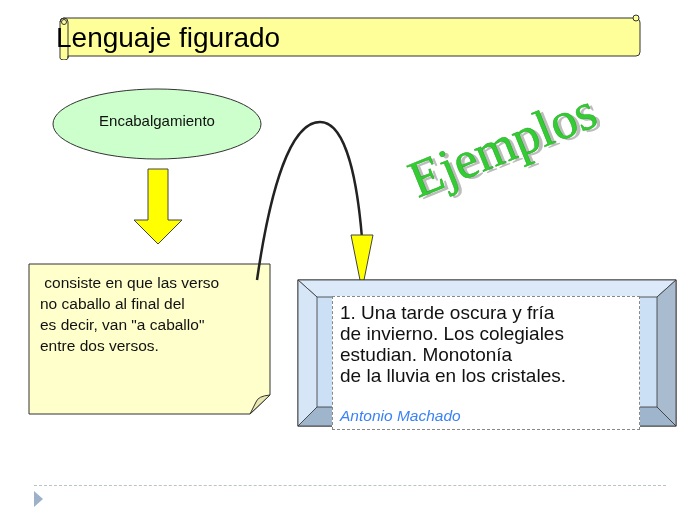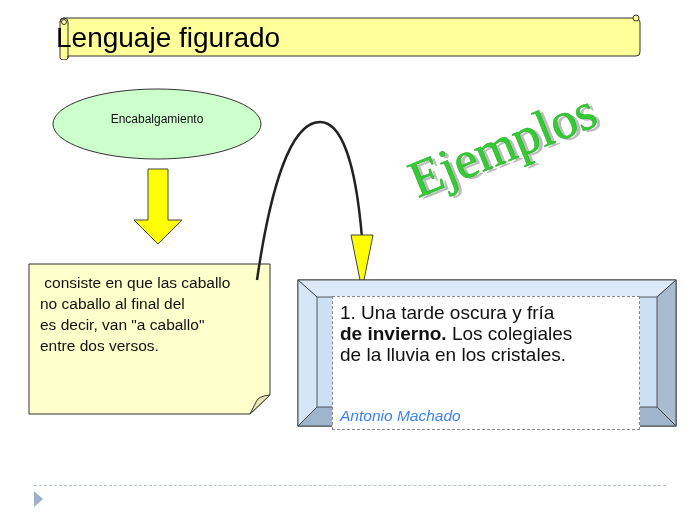--- a/index.html
+++ b/index.html
@@ -1,29 +1,29 @@
 <!DOCTYPE html>
 <html><head>
 <meta charset="utf-8">
 <style>
   html, body { margin:0; padding:0; }
   body { width:700px; height:525px; background:#ffffff; position:relative; overflow:hidden; font-family:"Liberation Sans", sans-serif; }
   .abs { position:absolute; }
   #title-banner { left:56px; top:14px; width:586px; height:46px; }
   #title-text { left:56px; top:18px; width:590px; font-size:28px; color:#000; line-height:40px; }
   #ellipse { left:52px; top:88px; width:210px; height:72px; }
-  #ellipse-text { left:52px; top:112px; width:210px; text-align:center; font-size:12px; color:#111; }
+  #ellipse-text { left:52px; top:112px; width:210px; text-align:center; font-size:15px; color:#111; }
   #down-arrow { left:132px; top:168px; width:52px; height:78px; }
   #note { left:26px; top:262px; width:246px; height:154px; }
   #note-text { left:40px; top:272px; width:225px; font-size:15.5px; line-height:21px; color:#111; }
   #curve { left:240px; top:110px; width:150px; height:185px; }
   #frame { left:297px; top:279px; width:380px; height:148px; }
   #example-box { left:332px; top:296px; width:308px; height:134px; background:#fff; border:1px dashed #888; box-sizing:border-box; }
   #example-text { left:340px; top:302px; width:300px; font-size:19px; line-height:21px; color:#111; }
-  #example-text b { font-weight:bold; }
+  #example-text b { font-weight:normal; }
   #author { left:340px; top:407px; font-size:15.5px; font-style:italic; color:#3b82f6; }
   #wordart { left:400px; top:100px; width:200px; height:110px; }
   #footer-line { left:34px; top:485px; width:632px; height:0; border-top:1px dashed #b8c4cc; }
   #footer-arrow { left:34px; top:491px; width:0; height:0; border-top:8px solid transparent; border-bottom:8px solid transparent; border-left:9px solid #9db1c8; }
 </style>
 </head>
 <body>
 
 <svg id="title-banner" class="abs" viewBox="0 0 586 46">
   <path d="M8 4 H578 Q584 4 584 9 V38 Q584 42 580 42 H12 V44 Q12 46 8 46 Q4 46 4 44 V8 Q4 4 8 4 Z" fill="#ffff99" stroke="#333" stroke-width="1"></path>
@@ -40,21 +40,21 @@
 
 <svg id="down-arrow" class="abs" viewBox="0 0 52 78">
   <path d="M16 1 H36 V52 H50 L26 76 L2 52 H16 Z" fill="#ffff00" stroke="#444" stroke-width="1"></path>
 </svg>
 
 <svg id="note" class="abs" viewBox="0 0 246 154">
   <path d="M3 2 H244 V133 L224 152 H3 Z" fill="#ffffcc" stroke="#333" stroke-width="1"></path>
   <path d="M244 133 Q232 134 230 140 L224 152 Z" fill="#e8e8b0" stroke="#333" stroke-width="1"></path>
 </svg>
 <div id="note-text" class="abs">
-  <div style="white-space:pre"> consiste en que las caballo</div>
+  <div style="white-space:pre"> consiste en que las verso</div>
   <div>no caballo al final del</div>
   <div>es decir, van "a caballo"</div>
   <div>entre dos versos.</div>
 </div>
 
 <svg id="curve" class="abs" viewBox="0 0 150 185">
   <path d="M17 170 C30 80 50 12 80 12 C108 12 118 80 122 128" fill="none" stroke="#222" stroke-width="2.5"></path>
   <path d="M111 125 L133 125 L122 180 Z" fill="#ffff00" stroke="#444" stroke-width="1"></path>
 </svg>
 
@@ -62,20 +62,21 @@
   <rect x="1" y="1" width="378" height="146" fill="#cce0f5" stroke="#333" stroke-width="1"></rect>
   <polygon points="1,1 379,1 360,18 20,18" fill="#dbe9f8" stroke="#333" stroke-width="0.8"></polygon>
   <polygon points="1,147 379,147 360,128 20,128" fill="#9fb5cc" stroke="#333" stroke-width="0.8"></polygon>
   <polygon points="379,1 379,147 360,128 360,18" fill="#a9bccf" stroke="#333" stroke-width="0.8"></polygon>
   <polygon points="1,1 1,147 20,128 20,18" fill="#d7e6f6" stroke="#333" stroke-width="0.8"></polygon>
 </svg>
 <div id="example-box" class="abs"></div>
 <div id="example-text" class="abs">
   <div>1. Una tarde oscura y fría</div>
   <div><b>de invierno.</b><span style="white-space:pre"> Los colegiales</span></div>
+  <div><b>estudian.</b><span style="white-space:pre"> Monotonía</span></div>
   <div>de la lluvia en los cristales.</div>
 </div>
 <div id="author" class="abs">Antonio Machado</div>
 
 <svg id="wordart" class="abs" viewBox="0 0 200 110">
   <g transform="translate(18,98) rotate(-22)">
     <text x="3" y="3" font-family="Liberation Serif, serif" font-size="52" fill="#bcbcbc">Ejemplos</text>
     <text x="0" y="0" font-family="Liberation Serif, serif" font-size="52" fill="#33cc33" stroke="#22aa22" stroke-width="0.5">Ejemplos</text>
   </g>
 </svg>

